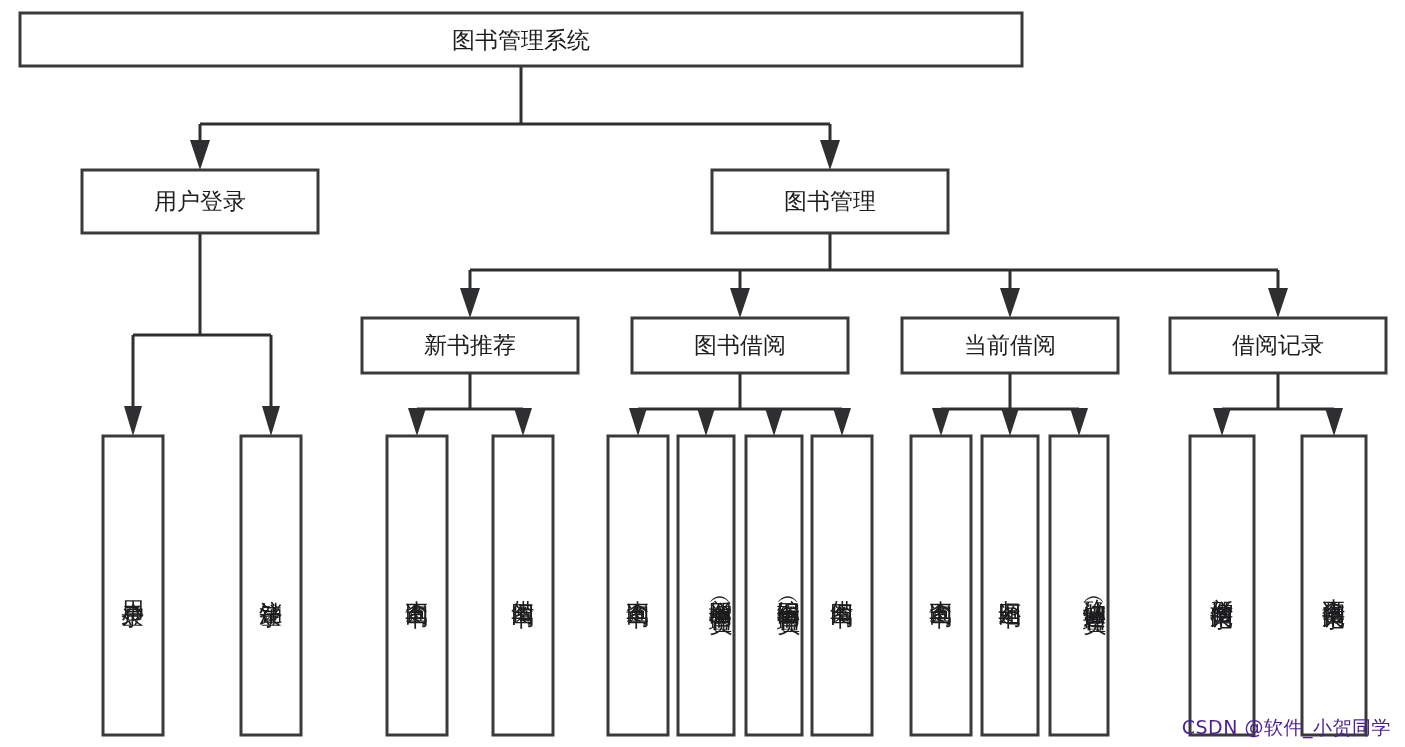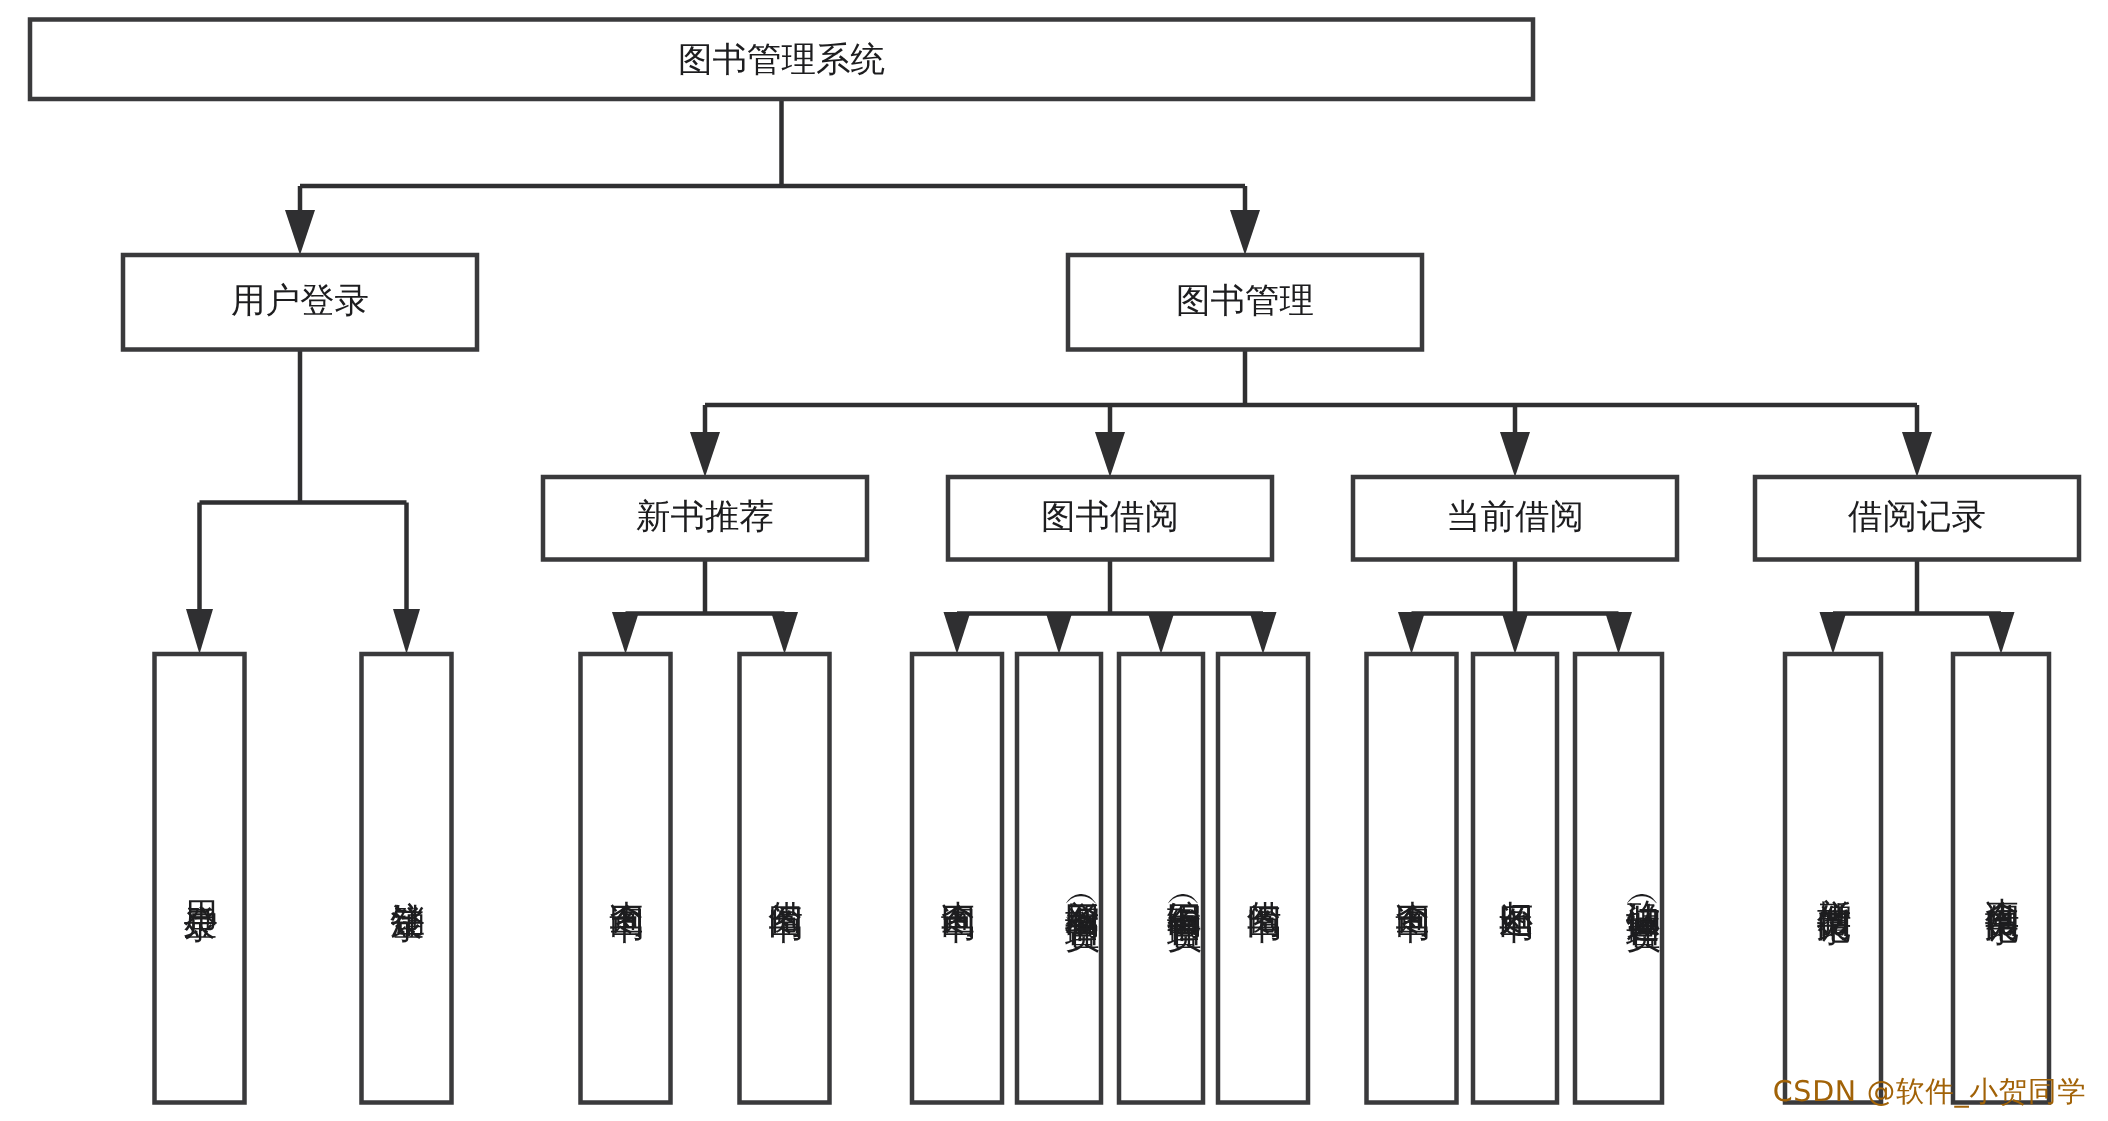--- a/index.html
+++ b/index.html
@@ -59,21 +59,21 @@
     letter-spacing: 2px;
     white-space: nowrap;
     pointer-events: none;
   }
   .watermark {
     position: absolute;
     right: 14px;
     bottom: 6px;
     font-family: "DejaVu Sans", "Liberation Sans", sans-serif;
     font-size: 19px;
-    color: #a16207;
+    color: #4c1d95;
     letter-spacing: 0.5px;
     white-space: nowrap;
   }
 </style>
 </head>
 <body>
 
 <div id="diagram-root">
 
   <svg class="canvas" viewBox="0 0 1405 747">

